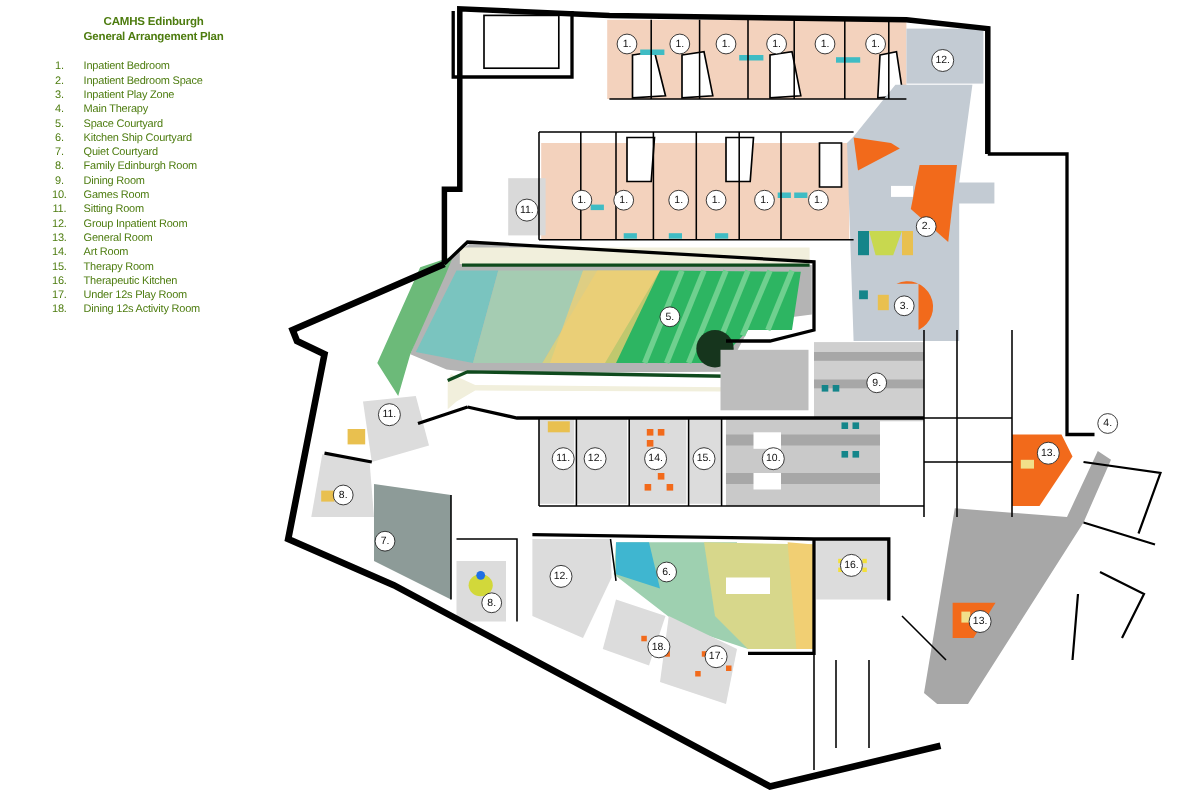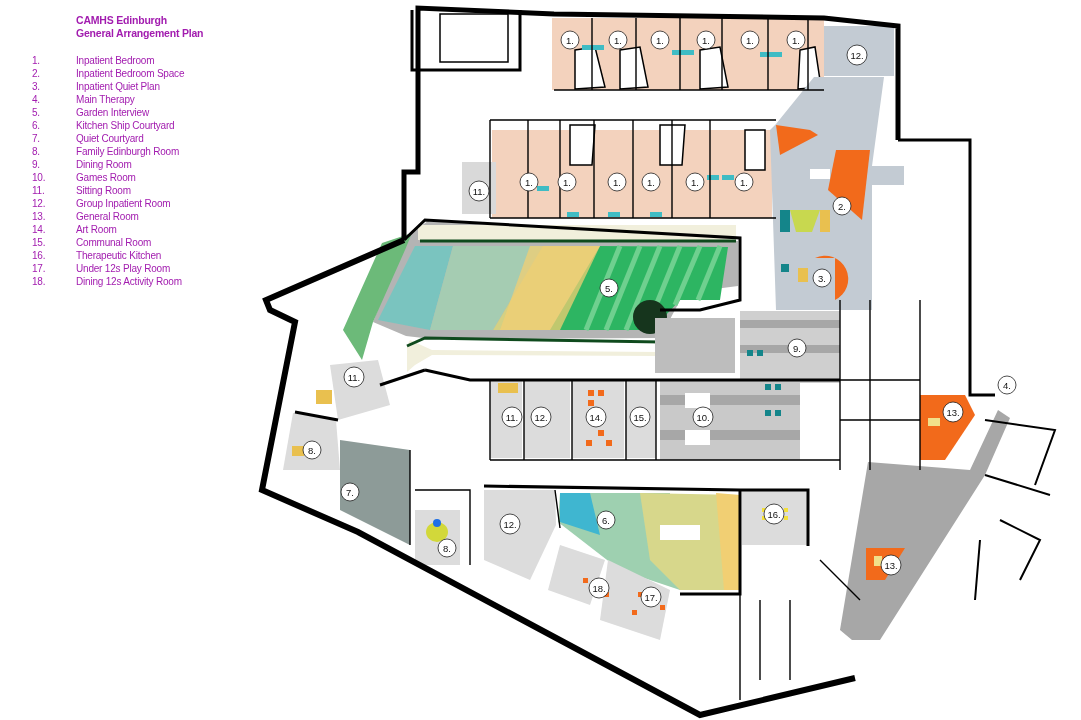--- a/index.html
+++ b/index.html
@@ -1,17 +1,17 @@
 <!DOCTYPE html>
 <html><head>
 <meta charset="utf-8">
 <style>
   html, body { margin: 0; padding: 0; background: #ffffff; }
   body { width: 1081px; height: 720px; position: relative; overflow: hidden; font-family: "Liberation Sans", sans-serif; }
-  .legend { position: absolute; left: 76px; top: 14px; color: #a21caf; }
+  .legend { position: absolute; left: 76px; top: 14px; color: #4d7c0f; text-align: center; }
   .legend .title { font-size: 10.5px; font-weight: bold; line-height: 13px; letter-spacing: -0.2px; }
   .legend ul { list-style: none; margin: 14px 0 0 -44px; padding: 0; }
   .legend li { font-size: 10px; line-height: 13px; display: flex; letter-spacing: -0.2px; }
   .legend li .num { width: 44px; display: inline-block; }
   svg.plan { position: absolute; left: 0; top: 0; }
   .lbl circle { fill: #fff; stroke: #222; stroke-width: 0.8; }
   .lbl text { font-family: "Liberation Sans", sans-serif; font-size: 9.5px; fill: #111; text-anchor: middle; dominant-baseline: central; }
   .wall { fill: none; stroke: #000; stroke-linejoin: miter; }
   .thin { fill: none; stroke: #000; stroke-width: 1.4; }
 </style>
@@ -25,29 +25,29 @@
       <li>
         <span class="num">1.</span>
         <span>Inpatient Bedroom</span>
       </li>
       <li>
         <span class="num">2.</span>
         <span>Inpatient Bedroom Space</span>
       </li>
       <li>
         <span class="num">3.</span>
-        <span>Inpatient Quiet Plan</span>
+        <span>Inpatient Play Zone</span>
       </li>
       <li>
         <span class="num">4.</span>
         <span>Main Therapy</span>
       </li>
       <li>
         <span class="num">5.</span>
-        <span>Garden Interview</span>
+        <span>Space Courtyard</span>
       </li>
       <li>
         <span class="num">6.</span>
         <span>Kitchen Ship Courtyard</span>
       </li>
       <li>
         <span class="num">7.</span>
         <span>Quiet Courtyard</span>
       </li>
       <li>
@@ -73,21 +73,21 @@
       <li>
         <span class="num">13.</span>
         <span>General Room</span>
       </li>
       <li>
         <span class="num">14.</span>
         <span>Art Room</span>
       </li>
       <li>
         <span class="num">15.</span>
-        <span>Communal Room</span>
+        <span>Therapy Room</span>
       </li>
       <li>
         <span class="num">16.</span>
         <span>Therapeutic Kitchen</span>
       </li>
       <li>
         <span class="num">17.</span>
         <span>Under 12s Play Room</span>
       </li>
       <li>

